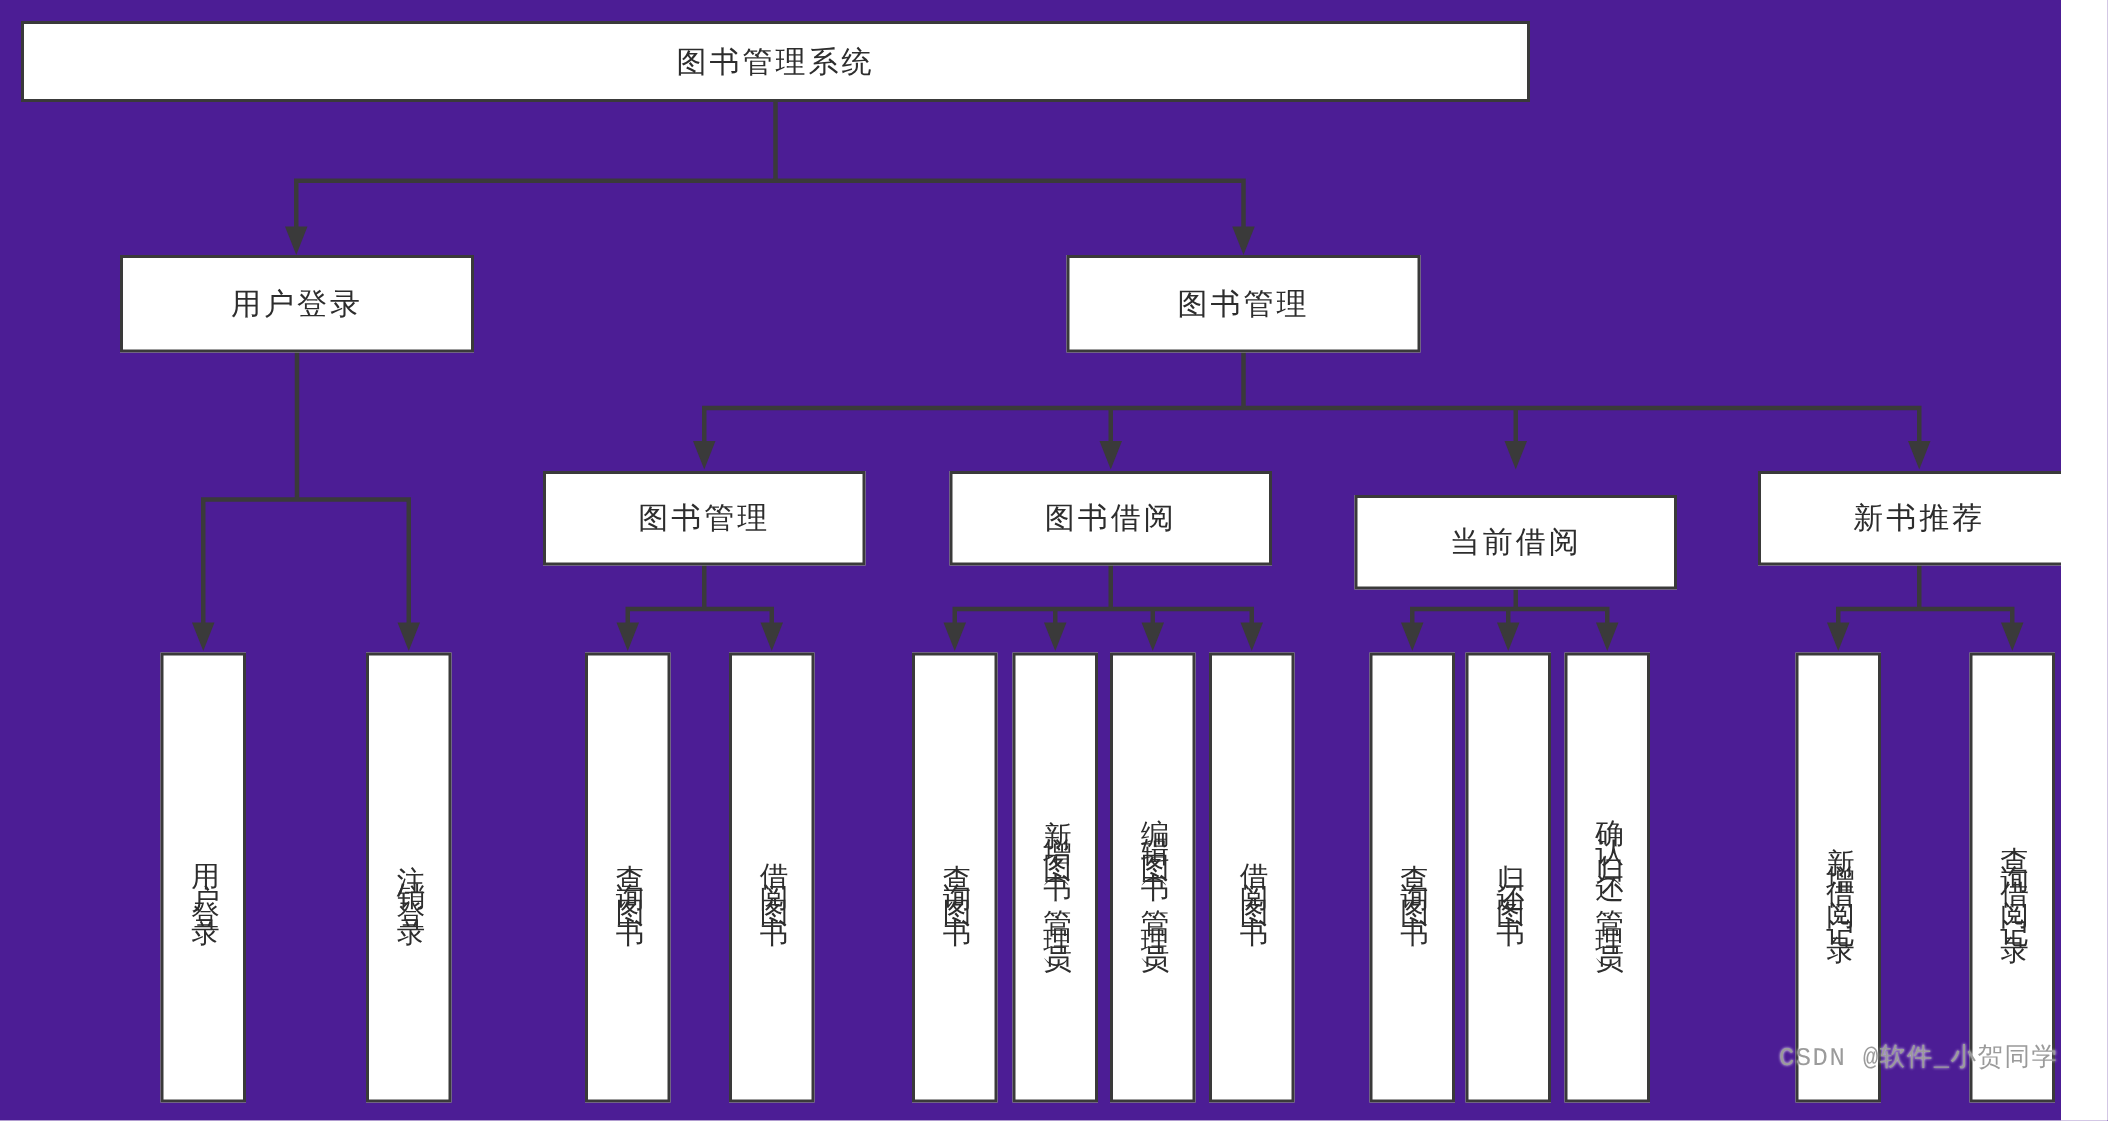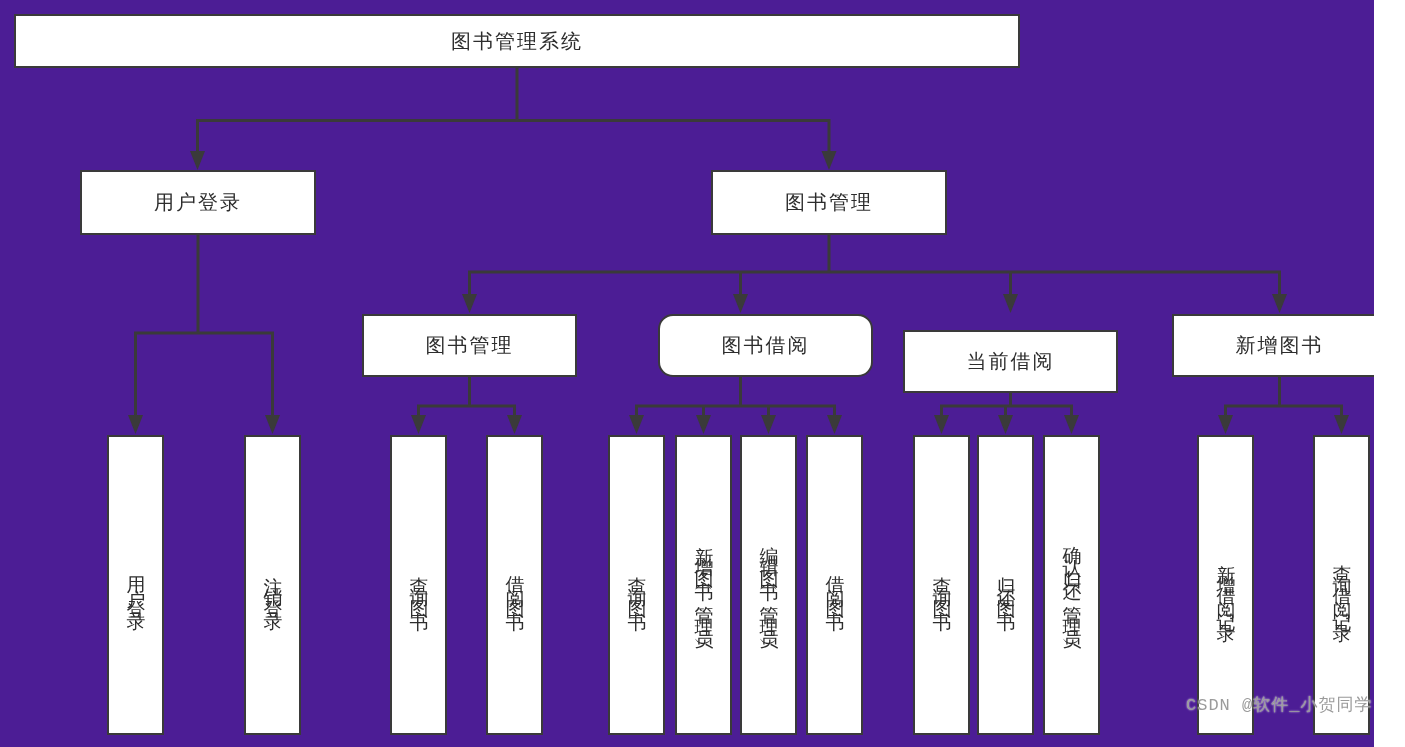--- a/index.html
+++ b/index.html
@@ -130,23 +130,23 @@
       <polygon points="1334,415 1349,415 1341.5,434"></polygon>
     </g>
   </svg>
 
   <div class="node root">图书管理系统</div>
 
   <div class="node lvl2" style="left:80px;">用户登录</div>
   <div class="node lvl2" style="left:711px;">图书管理</div>
 
   <div class="node lvl3" style="left:362px;">图书管理</div>
-  <div class="node lvl3" style="left:658px;border-radius:15px;">图书借阅</div>
+  <div class="node lvl3" style="left:633px;">图书借阅</div>
   <div class="node lvl3" style="left:903px;margin-top:16px;">当前借阅</div>
-  <div class="node lvl3" style="left:1172px;">新增图书</div>
+  <div class="node lvl3" style="left:1172px;">新书推荐</div>
 
   <div class="leaf" style="left:107px;">用户登录</div>
   <div class="leaf" style="left:244px;">注销登录</div>
 
   <div class="leaf" style="left:390px;">查询图书</div>
   <div class="leaf" style="left:486px;">借阅图书</div>
 
   <div class="leaf" style="left:608px;">查询图书</div>
   <div class="leaf" style="left:675px;">新增图书（管理员）</div>
   <div class="leaf" style="left:740px;">编辑图书（管理员）</div>

